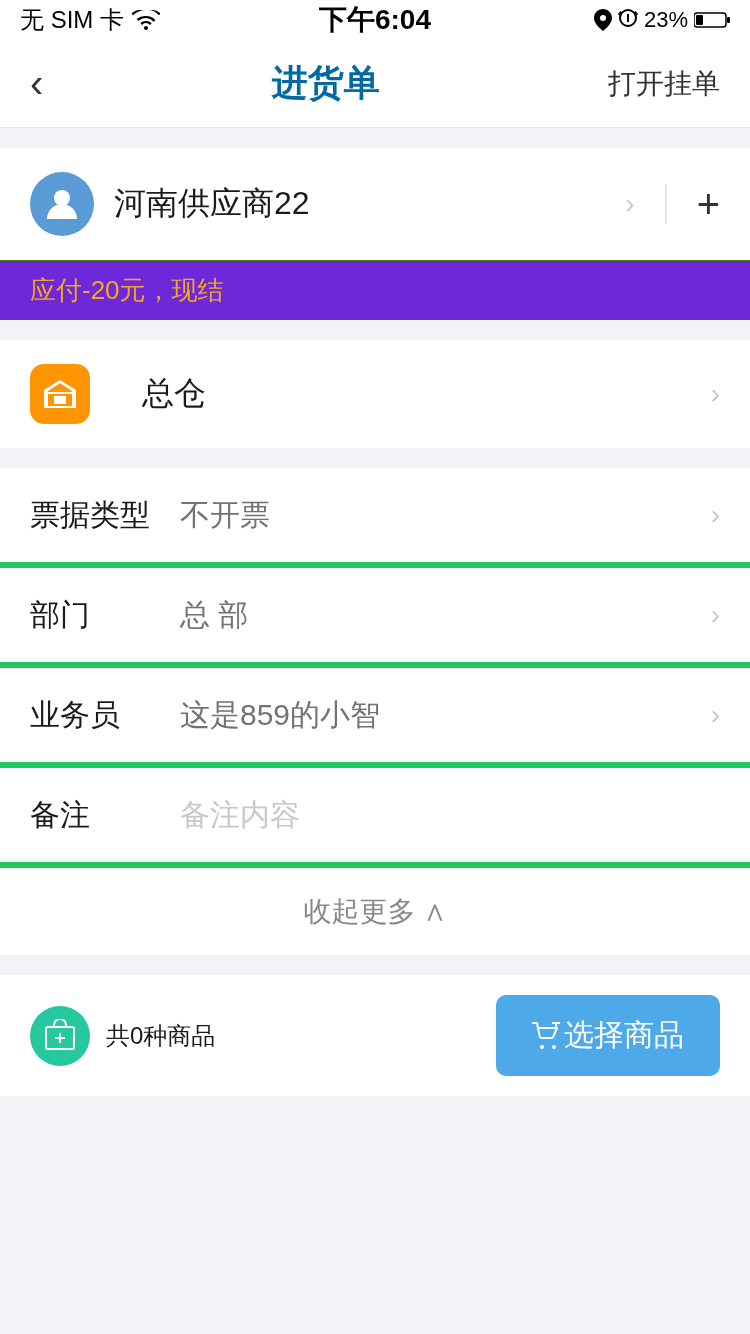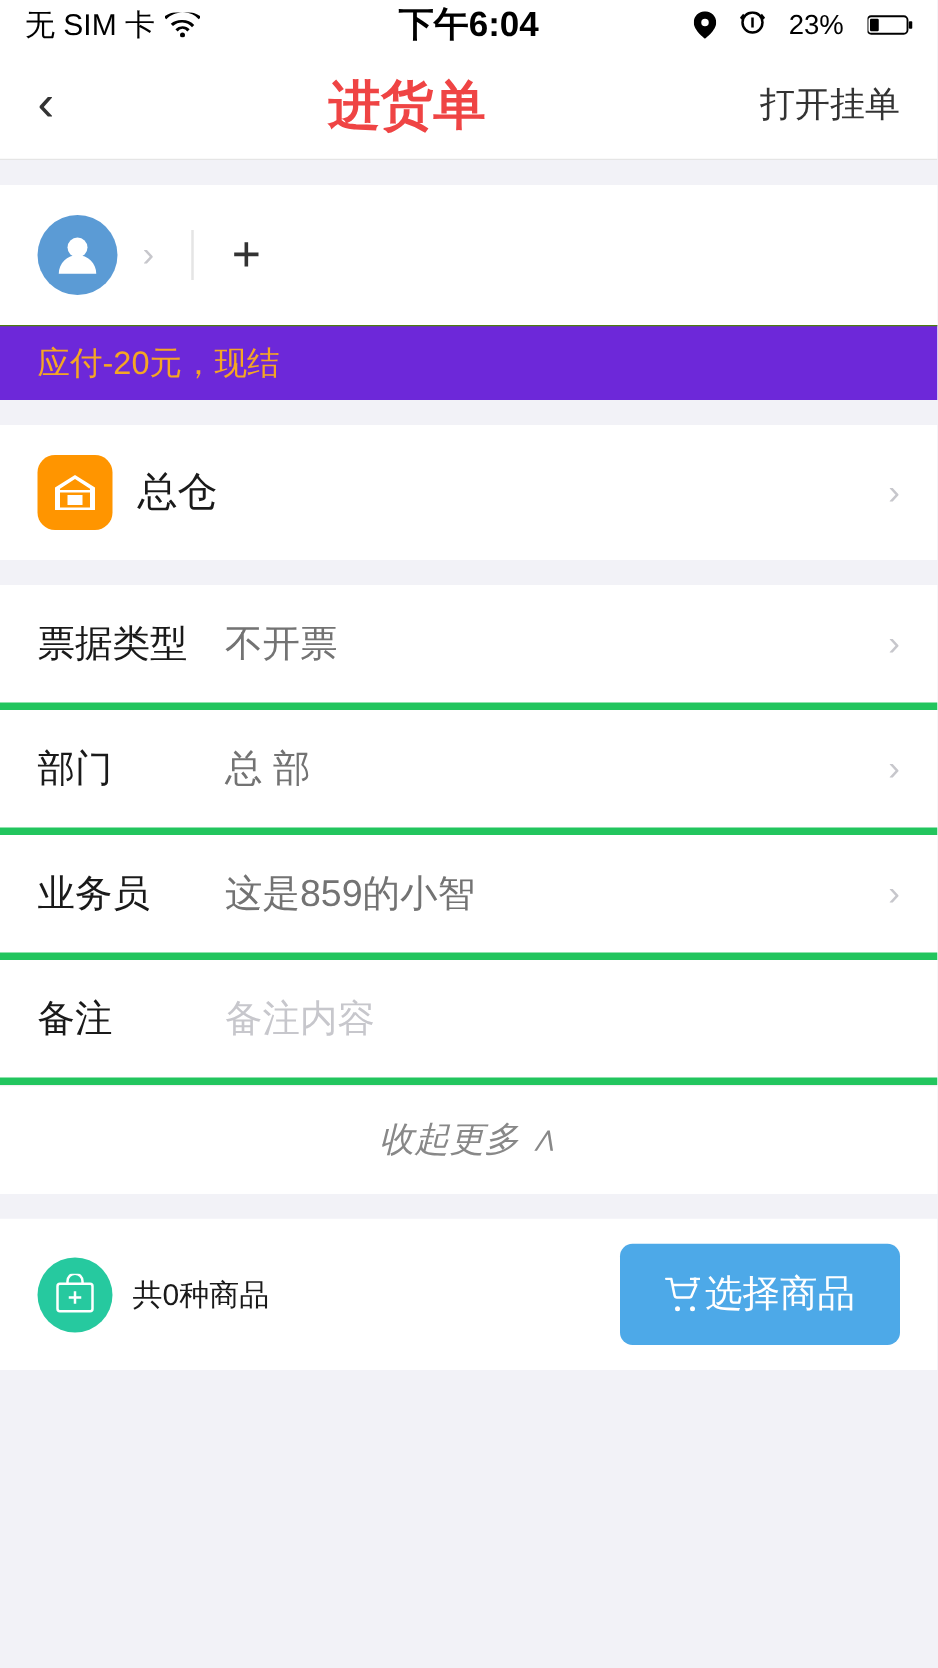--- a/index.html
+++ b/index.html
@@ -19,41 +19,41 @@
       background: #fff;
       display: flex;
       align-items: center;
       justify-content: space-between;
       padding: 16px 20px;
       font-size: 24px;
       font-weight: 500;
     }
     .status-left { display: flex; align-items: center; gap: 8px; }
     .status-center { position: absolute; left: 50%; transform: translateX(-50%); font-size: 28px; font-weight: 600; }
-    .status-right { display: flex; align-items: center; gap: 19px; font-size: 22px; }
+    .status-right { display: flex; align-items: center; gap: 6px; font-size: 22px; }
 
     
     .nav-bar {
       height: 88px;
       background: #fff;
       display: flex;
       align-items: center;
       justify-content: space-between;
       padding: 0 30px;
       border-bottom: 1px solid #e5e5e5;
     }
     .nav-back {
       font-size: 36px;
       color: #333;
       cursor: pointer;
     }
     .nav-title {
-      font-size: 42px;
+      font-size: 36px;
       font-weight: 600;
-      color: #ef4444;
+      color: #0369a1;
     }
     .nav-right-btn {
       font-size: 28px;
       color: #333;
       cursor: pointer;
     }
 
     
     .content {
       background: #f2f2f7;
@@ -169,36 +169,36 @@
       display: flex;
       align-items: center;
       justify-content: center;
       margin-right: 20px;
       flex-shrink: 0;
     }
     .warehouse-name {
       flex: 1;
       font-size: 32px;
       color: #1a1a1a;
+      margin-left: 32px;
     }
     .warehouse-arrow {
       color: #c7c7cc;
       font-size: 28px;
     }
 
     
     .collapse-row {
       background: #fff;
       display: flex;
       align-items: center;
       justify-content: center;
       padding: 24px 0;
       border-top: 1px solid #f0f0f0;
       cursor: pointer;
-      font-style: italic;
     }
     .collapse-text {
       font-size: 28px;
       color: #888;
     }
 
     
     .bottom-bar {
       background: #fff;
       display: flex;
@@ -273,20 +273,21 @@
 
   <div class="card">
     <div class="supplier-row">
 
       <div class="supplier-avatar">
         <svg width="38" height="38" viewBox="0 0 38 38">
           <circle cx="19" cy="13" r="8" fill="#fff"></circle>
           <path d="M4 34c0-8.3 6.7-15 15-15s15 6.7 15 15" fill="#fff"></path>
         </svg>
       </div>
+      <span class="supplier-name">河南供应商22</span>
       <span class="supplier-arrow">›</span>
       <div class="supplier-divider"></div>
       <span class="supplier-add">+</span>
     </div>
 
     <div class="notice-bar">
       <span>应付-20元，现结</span>
     </div>
   </div>
 

